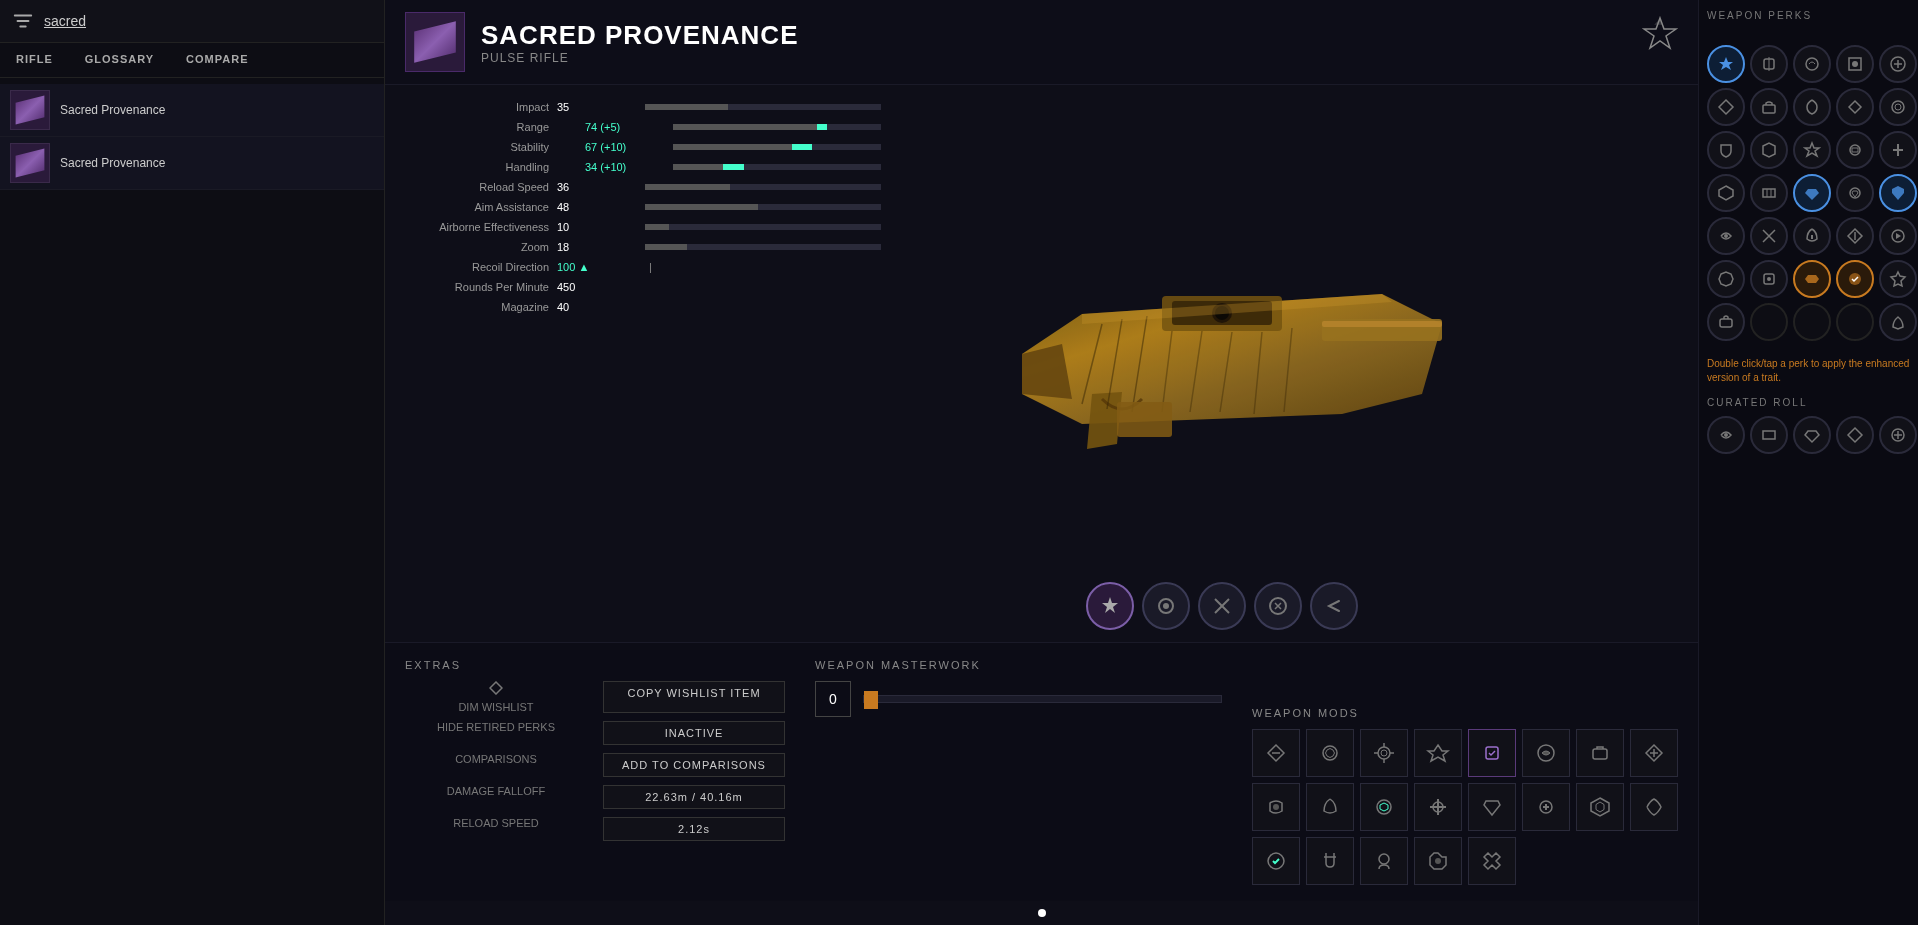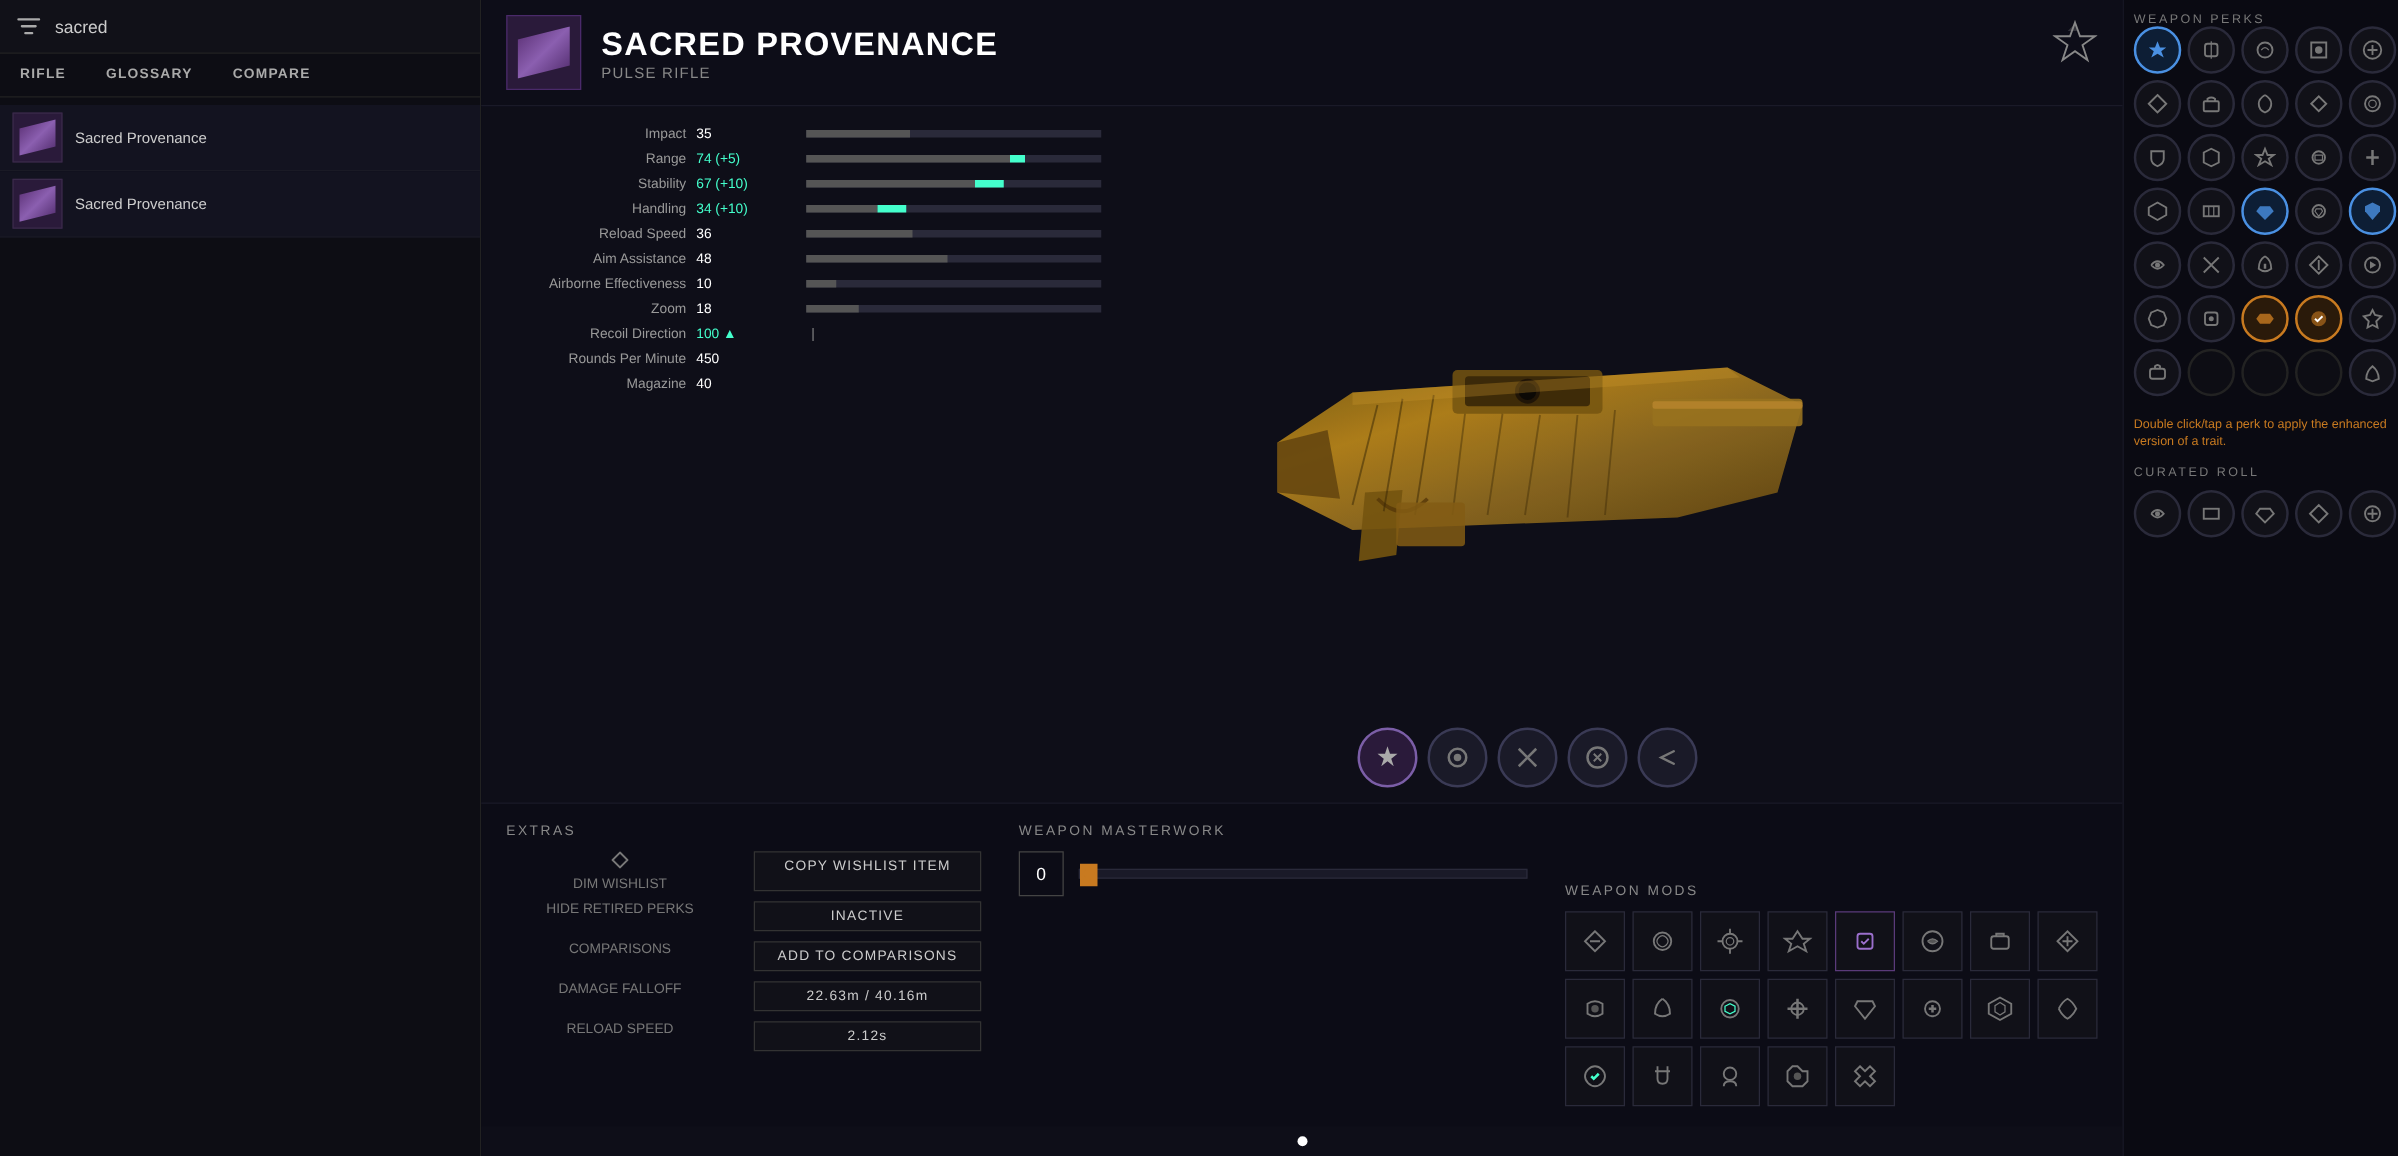--- a/index.html
+++ b/index.html
@@ -35,20 +35,21 @@
       width: 22px; height: 22px;
       fill: #aaa;
     }
     .sidebar-search-input {
       background: transparent;
       border: none;
       color: #ccc;
       font-size: 14px;
       outline: none;
       flex: 1;
+      text-decoration: underline;
     }
     .sidebar-nav {
       display: flex;
       gap: 0;
       border-bottom: 1px solid #222;
     }
     .sidebar-nav-item {
       padding: 10px 16px;
       color: #aaa;
       font-size: 11px;
@@ -164,21 +165,21 @@
       color: #999;
       font-size: 11px;
       flex-shrink: 0;
     }
     .stat-value {
       width: 80px;
       color: #fff;
       font-size: 11px;
       flex-shrink: 0;
     }
-    .stat-value.green { color: #4fc; }
+    .stat-value.green { color: #4fc; margin-left: 28px; }
     .stat-bar-container {
       flex: 1;
       height: 6px;
       background: #2a2a3a;
       position: relative;
     }
     .stat-bar {
       height: 100%;
       background: #555;
       position: relative;
@@ -340,21 +341,21 @@
       min-width: 220px;
       background: #0a0a12;
       border-left: 1px solid #1a1a28;
       padding: 10px 8px;
       overflow-y: auto;
     }
     .right-panel-title {
       font-size: 10px;
       letter-spacing: 2px;
       color: #777;
-      margin-bottom: 0;
+      margin-bottom: 24px;
       text-transform: uppercase;
     }
     .perks-grid {
       display: grid;
       grid-template-columns: repeat(5, 38px);
       gap: 5px;
       margin-bottom: 12px;
     }
     .perk-slot {
       width: 38px; height: 38px;

